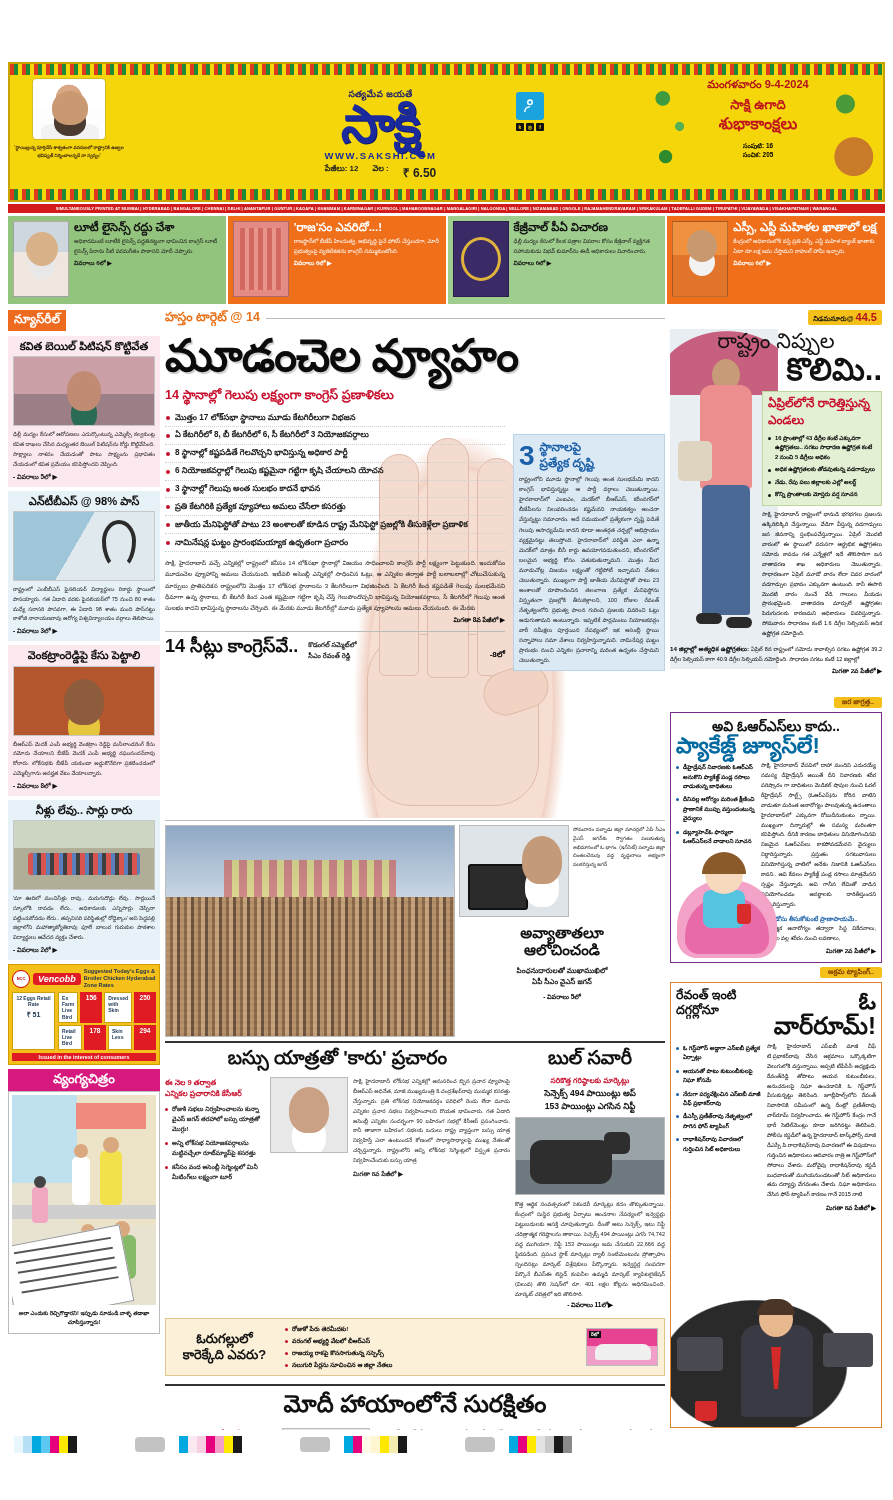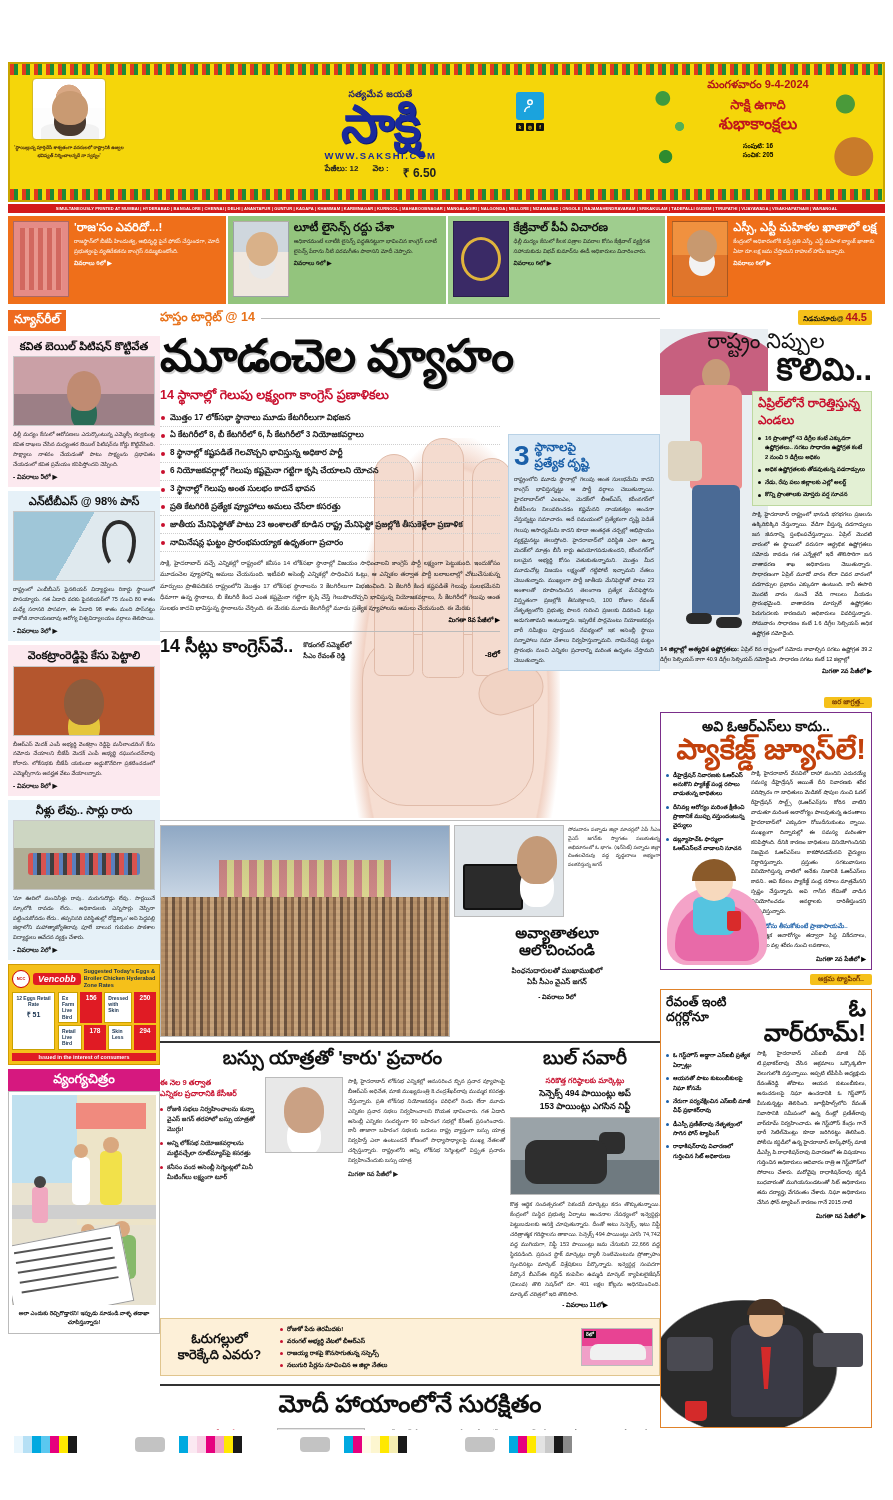--- a/index.html
+++ b/index.html
@@ -128,21 +128,21 @@
   .ts-t4:after{content:"";position:absolute;left:14px;top:8px;width:30px;height:32px;border-radius:50%;background:#c8996f;box-shadow:0 16px 0 -2px #f2f2f2}
   .ts-body{ flex:1; min-width:0 }
   .ts-head{ font-size:11.5px; font-weight:bold; color:#111; line-height:1.15; margin-bottom:3px }
   .ts-head.w{ color:#fff }
   .ts-text{ font-size:5.6px; line-height:1.72; color:#1b1b1b }
   .ts-text.w{ color:#fff }
   .ts-more{ font-size:6px; font-weight:bold; color:#111; margin-top:3px }
   .ts-more.w{ color:#fff }
 
   
-  .cols{ position:absolute; left:8px; top:310px; width:877px; height:1118px; display:flex; }
+  .cols{ position:absolute; left:8px; top:310px; width:877px; height:1118px; display:flex; gap:5px; }
 
   
   .colL{ width:152px; display:flex; flex-direction:column; gap:4px }
   .newsreel-hd{
     background:#ee6a1e; color:#fff; font-size:12px; font-weight:bold;
     padding:2px 6px; width:fit-content; margin-bottom:1px;
   }
   .sbox{ padding:4px 5px 5px }
   .sb-pink{ background:#fce9ef } .sb-blue{ background:#e6f1f8 }
   .sb-head{ font-size:11.2px; font-weight:bold; color:#111; text-align:center; line-height:1.2; margin-bottom:3px }
@@ -343,21 +343,21 @@
   .w-green li{ list-style:none; font-size:5.8px; font-weight:bold; line-height:1.65; padding:1.5px 0 1.5px 7px; position:relative }
   .w-green li:before{content:"";position:absolute;left:0;top:5px;width:3px;height:3px;border-radius:50%;background:#111}
   .w-text{ margin-left:92px; margin-top:4px; font-size:5.5px; line-height:1.8; text-align:justify; position:relative; z-index:2 }
   .w-text2{ margin-top:4px; font-size:5.5px; line-height:1.8; text-align:justify; position:relative; z-index:2 }
   .w-text2 b{ font-size:6.2px }
   .w-more{ font-size:6.2px; font-weight:bold; text-align:right; margin-top:2px; position:relative; z-index:2 }
 
   .tag{ align-self:flex-end; background:#f5c01a; font-size:7px; font-weight:bold; padding:1px 8px; border-radius:2px; color:#7a3b00 }
   .ors{ border:1px solid #7a2e8a; padding:5px; position:relative; overflow:hidden }
   .ors-h1{ font-size:14px; font-weight:bold; color:#111; text-align:center; line-height:1.15 }
-  .ors-h2{ font-size:29px; font-weight:bold; color:#c2410c; text-align:right; line-height:1.05; margin-bottom:4px }
+  .ors-h2{ font-size:22px; font-weight:bold; color:#0369a1; text-align:left; line-height:1.05; margin-bottom:4px }
   .ors-row{ display:flex; gap:5px }
   .ors-l{ width:80px }
   .ors-l li{ list-style:none; font-size:5.8px; font-weight:bold; line-height:1.62; padding:2px 0 2px 7px; position:relative }
   .ors-l li:before{content:"";position:absolute;left:0;top:5px;width:3px;height:3px;border-radius:50%;background:#1a5fa8}
   .ors-r{ flex:1; font-size:5.5px; line-height:1.8; text-align:justify }
   .ors-sub{ font-size:6.2px; font-weight:bold; color:#1a5fa8; margin-top:3px }
   .ors-more{ font-size:6.2px; font-weight:bold; text-align:right; margin-top:2px }
   .ors-kid{ position:absolute; left:6px; bottom:4px; width:100px; height:120px; z-index:0 }
   .kid-bean{ position:absolute; left:0; bottom:0; width:100px; height:78px; background:#f4a3c8; border-radius:46px 46px 20px 20px }
   .kid-bean2{ position:absolute; left:8px; bottom:4px; width:84px; height:58px; background:#e86aa8; border-radius:40px 40px 14px 14px }
@@ -446,34 +446,34 @@
       </div>
       <div style="text-align:center;font-size:6.4px;font-weight:bold">
         <span>సంచిక: 205</span>
       </div>
     </div>
   </div>
 
   <div class="citystrip">SIMULTANEOUSLY PRINTED AT MUMBAI | HYDERABAD | BANGALORE | CHENNAI | DELHI | ANANTAPUR | GUNTUR | KADAPA | KHAMMAM | KARIMNAGAR | KURNOOL | MAHABOOBNAGAR | MANGALAGIRI | NALGONDA | NELLORE | NIZAMABAD | ONGOLE | RAJAMAHENDRAVARAM | SRIKAKULAM | TADEPALLI GUDEM | TIRUPATHI | VIJAYAWADA | VISAKHAPATNAM | WARANGAL</div>
 
   <div class="topstrip">
+    <div class="ts-card ts-c1">
+      <div class="ts-thumb ts-t1"></div>
+      <div class="ts-body">
+        <div class="ts-head">లూటీ లైసెన్స్ రద్దు చేశా</div>
+        <div class="ts-text">అధికారమంటే లూటీకి లైసెన్స్ పద్ధతినట్టుగా భావించిన కాంగ్రెస్ లూటీ లైసెన్స్ పేరాను నీటి పరమగీతం పాఠాసని మోదీ చెప్పారు.</div>
+        <div class="ts-more">వివరాలు 6లో ▶</div>
+      </div>
+    </div>
     <div class="ts-card ts-c2">
       <div class="ts-thumb ts-t2"></div>
       <div class="ts-body">
         <div class="ts-head w">'రాజ'సం ఎవరిదో...!</div>
         <div class="ts-text w">రాజస్థాన్‌లో బీజేపీ హిందుత్వ, అభివృద్ధి పైనే ఫోకస్ చేస్తుండగా, మోదీ ప్రభుత్వంపై వ్యతిరేకతను కాంగ్రెస్ నమ్ముకుంటోంది.</div>
         <div class="ts-more w">వివరాలు 6లో ▶</div>
-      </div>
-    </div>
-    <div class="ts-card ts-c1">
-      <div class="ts-thumb ts-t1"></div>
-      <div class="ts-body">
-        <div class="ts-head">లూటీ లైసెన్స్ రద్దు చేశా</div>
-        <div class="ts-text">అధికారమంటే లూటీకి లైసెన్స్ పద్ధతినట్టుగా భావించిన కాంగ్రెస్ లూటీ లైసెన్స్ పేరాను నీటి పరమగీతం పాఠాసని మోదీ చెప్పారు.</div>
-        <div class="ts-more">వివరాలు 6లో ▶</div>
       </div>
     </div>
     <div class="ts-card ts-c3">
       <div class="ts-thumb ts-t3"></div>
       <div class="ts-body">
         <div class="ts-head">కేజ్రీవాల్ పీఏ విచారణ</div>
         <div class="ts-text">ఢిల్లీ మద్యం కేసులో కీలక పత్రాల వివరాల కోసం కేజ్రీవాల్ వ్యక్తిగత సహాయకుడు విభవ్ కుమార్‌ను ఈడీ అధికారులు విచారించారు.</div>
         <div class="ts-more">వివరాలు 6లో ▶</div>
       </div>
     </div>

